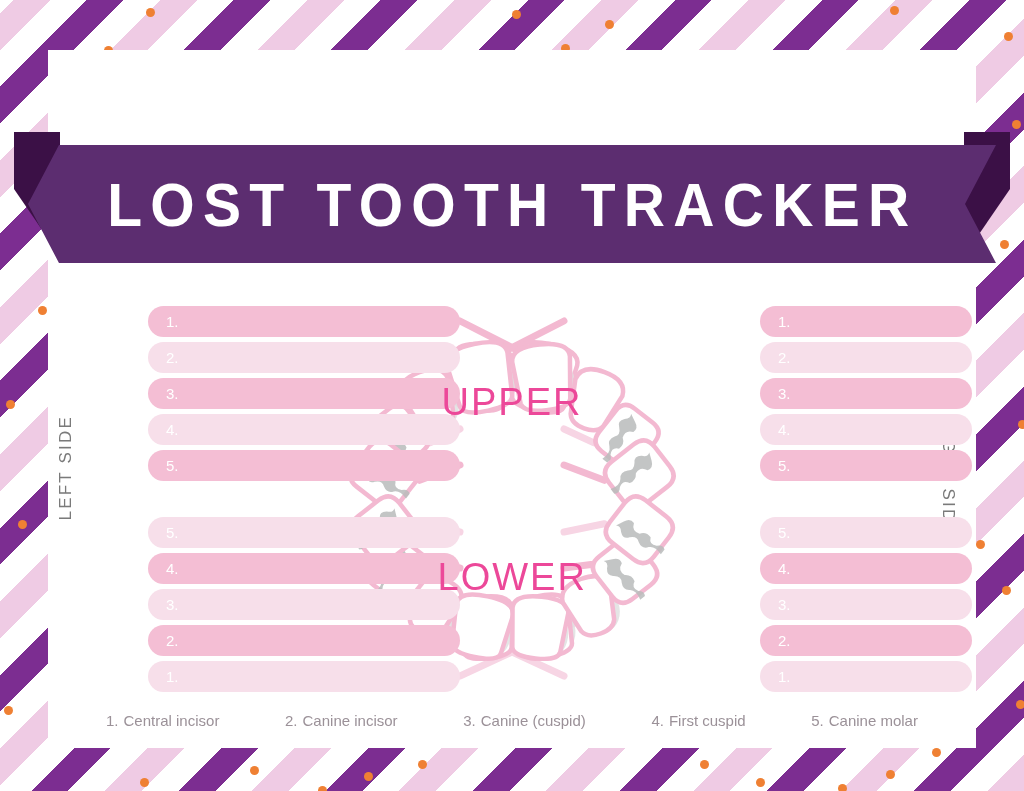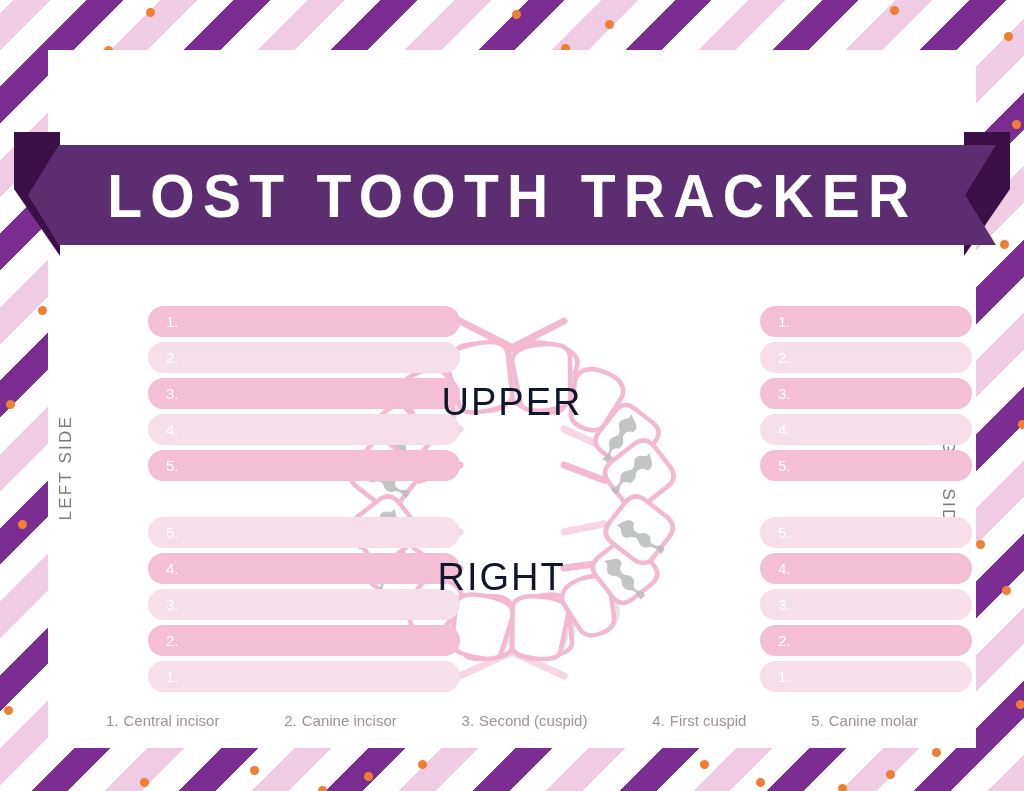--- a/index.html
+++ b/index.html
@@ -29,21 +29,21 @@
     position:absolute;left:48px;top:50px;width:928px;height:698px;
     background:#ffffff;
   }
 
   
   .ribbon-wrap{position:absolute;left:0;top:132px;width:1024px;height:124px;}
   .ribbon-tail{position:absolute;top:0;width:46px;height:124px;background:#3b1046;}
   .ribbon-tail.l{left:14px;clip-path:polygon(0 0,100% 0,100% 100%,0 46%);}
   .ribbon-tail.r{right:14px;clip-path:polygon(0 0,100% 0,100% 46%,0 100%);}
   .ribbon-inner{
-    position:absolute;left:28px;top:13px;width:968px;height:100px;
+    position:absolute;left:28px;top:13px;width:968px;height:118px;
     background:#5c2d70;
     clip-path:polygon(3.2% 0,100% 0,96.8% 50%,100% 100%,3.2% 100%,0 50%);
     display:flex;align-items:center;justify-content:center;
   }
   .title{
     color:#ffffff;
     font-size:62px;
     font-weight:700;
     letter-spacing:9px;
     transform:scaleX(.92);
@@ -68,21 +68,21 @@
     display:flex;align-items:center;
     box-sizing:border-box;padding-left:18px;
   }
   .blank.dark{background:#f4bed4;}
   .blank.light{background:#f7dfea;}
   .blank.L{left:100px;width:312px;}
   .blank.R{left:712px;width:212px;}
 
   
   .arch-label{
-    position:absolute;color:#0f172a;font-size:38px;letter-spacing:2px;font-weight:400;
+    position:absolute;color:#ec4899;font-size:38px;letter-spacing:2px;font-weight:400;
   }
 
   
   .arch-svg{position:absolute;left:0;top:0;}
 
   
   .legend{
     position:absolute;left:48px;top:712px;width:928px;
     display:flex;justify-content:space-between;
     padding:0 58px;box-sizing:border-box;gap:34px;
@@ -335,24 +335,24 @@
         <div class="blank L dark" style="top: 369px;">2.</div>
         <div class="blank L light" style="top: 405px;">1.</div>
         <div class="blank R light" style="top: 261px;">5.</div>
         <div class="blank R dark" style="top: 297px;">4.</div>
         <div class="blank R light" style="top: 333px;">3.</div>
         <div class="blank R dark" style="top: 369px;">2.</div>
         <div class="blank R light" style="top: 405px;">1.</div>
       </div>
 
     <div class="arch-label" id="upper-label" style="left: 393.5px; top: 125px;">UPPER</div>
-    <div class="arch-label" id="lower-label" style="left: 389.5px; top: 300px;">RIGHT</div>
+    <div class="arch-label" id="lower-label" style="left: 389.5px; top: 300px;">LOWER</div>
   </div>
 
   <div class="legend" id="legend">
       <div class="legend-item"><span class="legend-num">1.</span><span>Central incisor</span></div>
       <div class="legend-item"><span class="legend-num">2.</span><span>Canine incisor</span></div>
-      <div class="legend-item"><span class="legend-num">3.</span><span>Second (cuspid)</span></div>
+      <div class="legend-item"><span class="legend-num">3.</span><span>Canine (cuspid)</span></div>
       <div class="legend-item"><span class="legend-num">4.</span><span>First cuspid</span></div>
       <div class="legend-item"><span class="legend-num">5.</span><span>Canine molar</span></div>
     </div>
 
 </div>
 
 </body></html>

